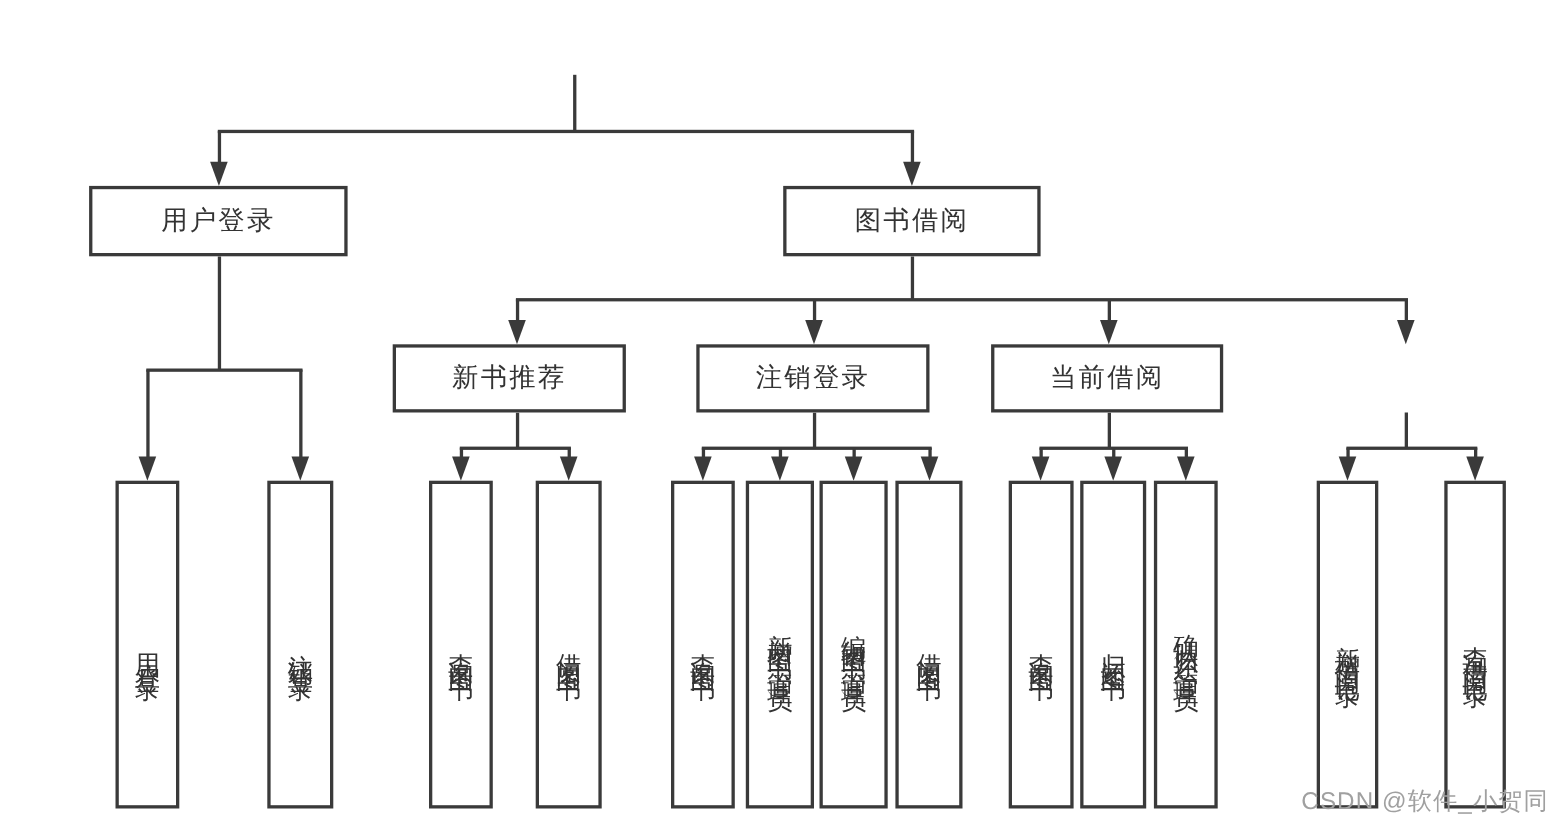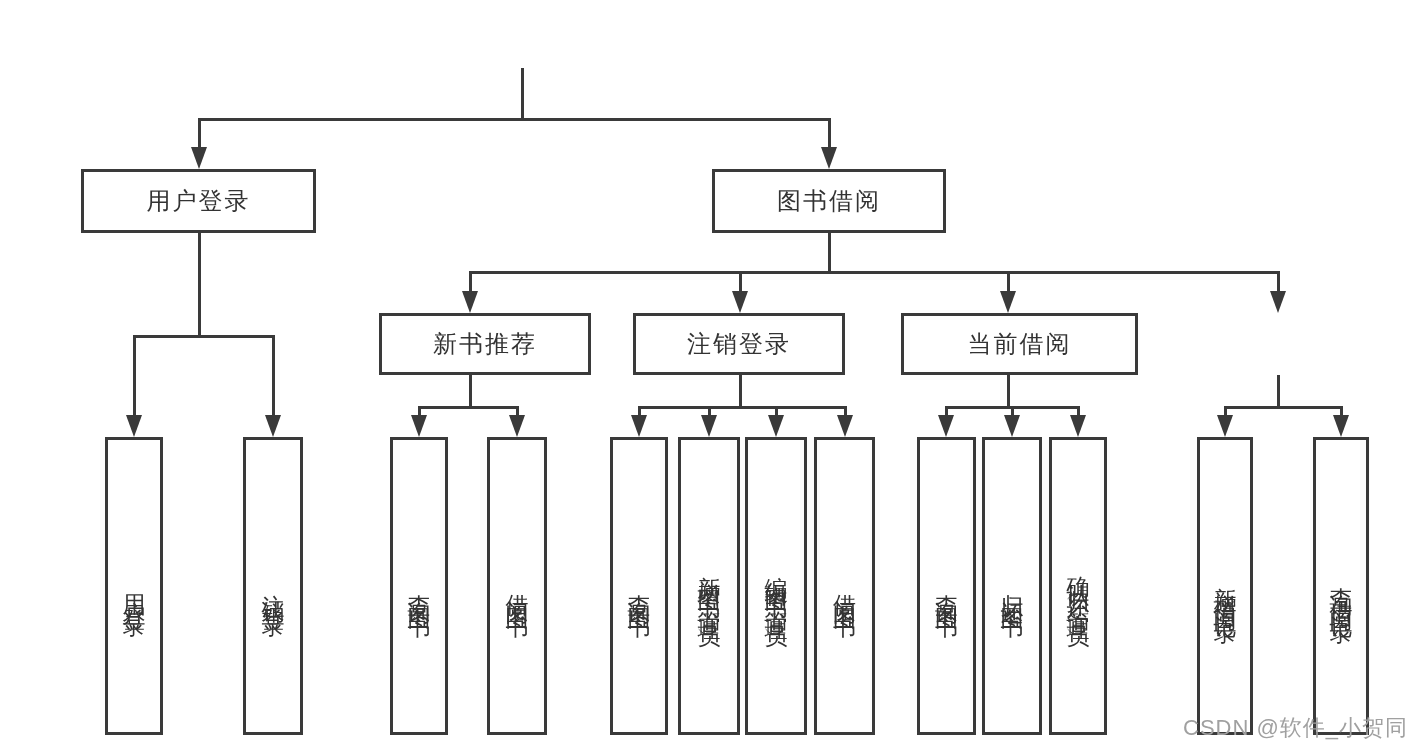--- a/index.html
+++ b/index.html
@@ -106,27 +106,27 @@
     <div class="arrow" style="left: 1004px; top: 415px;"></div>
     <div class="arrow" style="left: 1070px; top: 415px;"></div>
     <div class="arrow" style="left: 1217px; top: 415px;"></div>
     <div class="arrow" style="left: 1333px; top: 415px;"></div>
     <div class="node h" style="left: 81px; top: 169px; width: 235px; height: 64px;">
       <span>用户登录</span>
     </div>
     <div class="node h" style="left: 712px; top: 169px; width: 234px; height: 64px;">
       <span>图书借阅</span>
     </div>
-    <div class="node h" style="left: 379px; top: 313px; width: 212px; height: 62px;">
+    <div class="node h" style="left: 357px; top: 313px; width: 212px; height: 62px;">
       <span>新书推荐</span>
     </div>
     <div class="node h" style="left: 633px; top: 313px; width: 212px; height: 62px;">
       <span>注销登录</span>
     </div>
-    <div class="node h" style="left: 901px; top: 313px; width: 237px; height: 62px;">
+    <div class="node h" style="left: 901px; top: 313px; width: 211px; height: 62px;">
       <span>当前借阅</span>
     </div>
     <div class="node v" style="left: 105px; top: 437px; width: 58px; height: 298px;">
       <span>用户登录</span>
     </div>
     <div class="node v" style="left: 243px; top: 437px; width: 60px; height: 298px;">
       <span>注销登录</span>
     </div>
     <div class="node v" style="left: 390px; top: 437px; width: 58px; height: 298px;">
       <span>查询图书</span>

